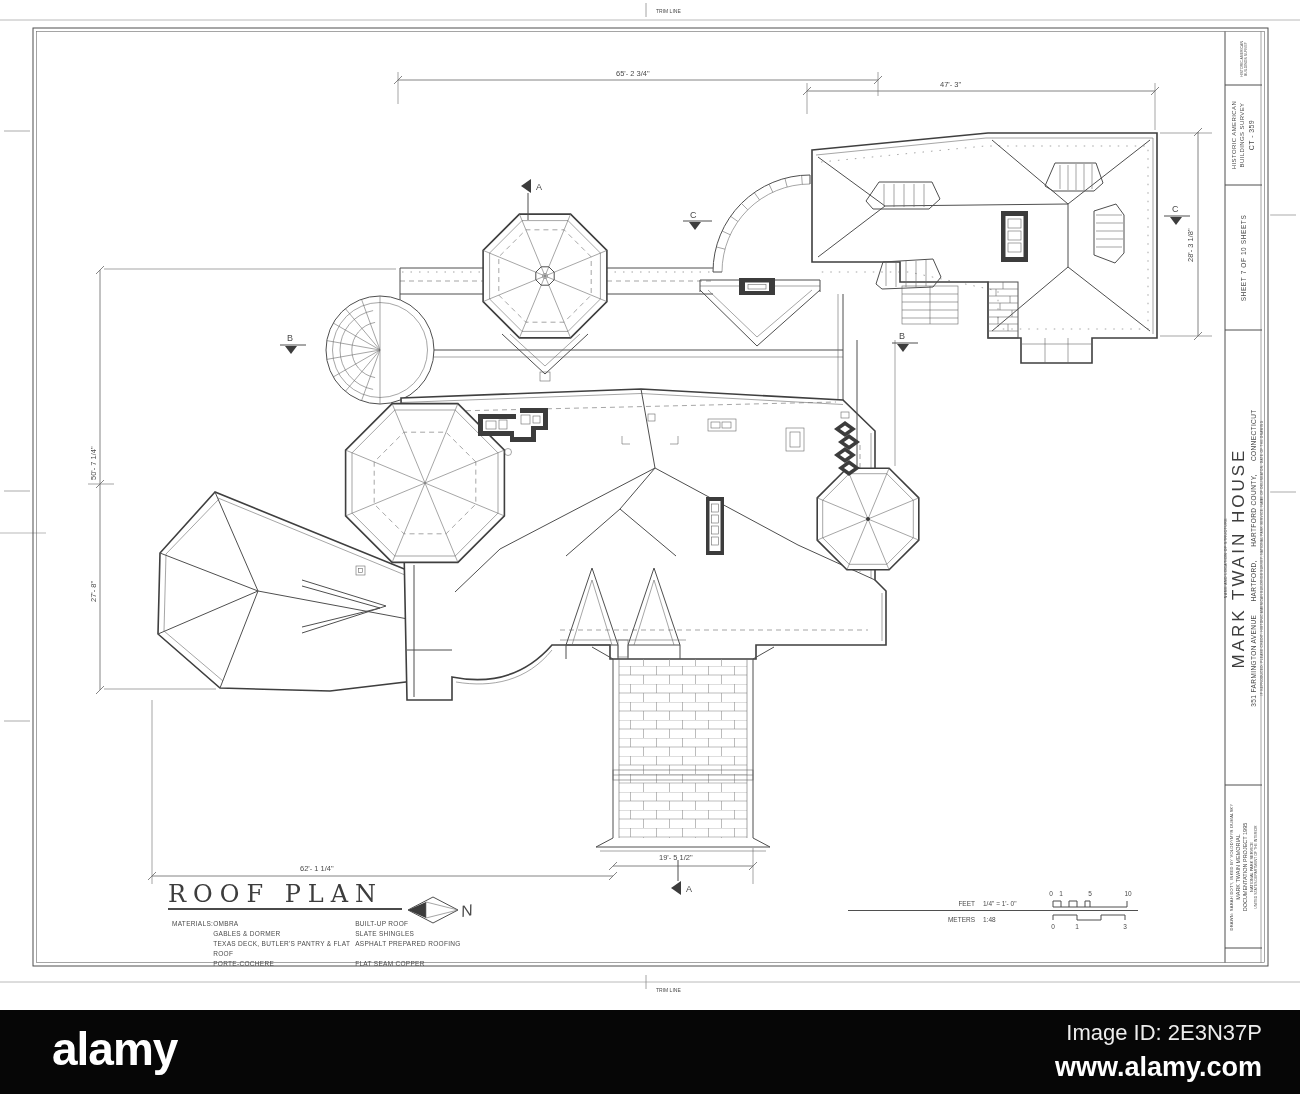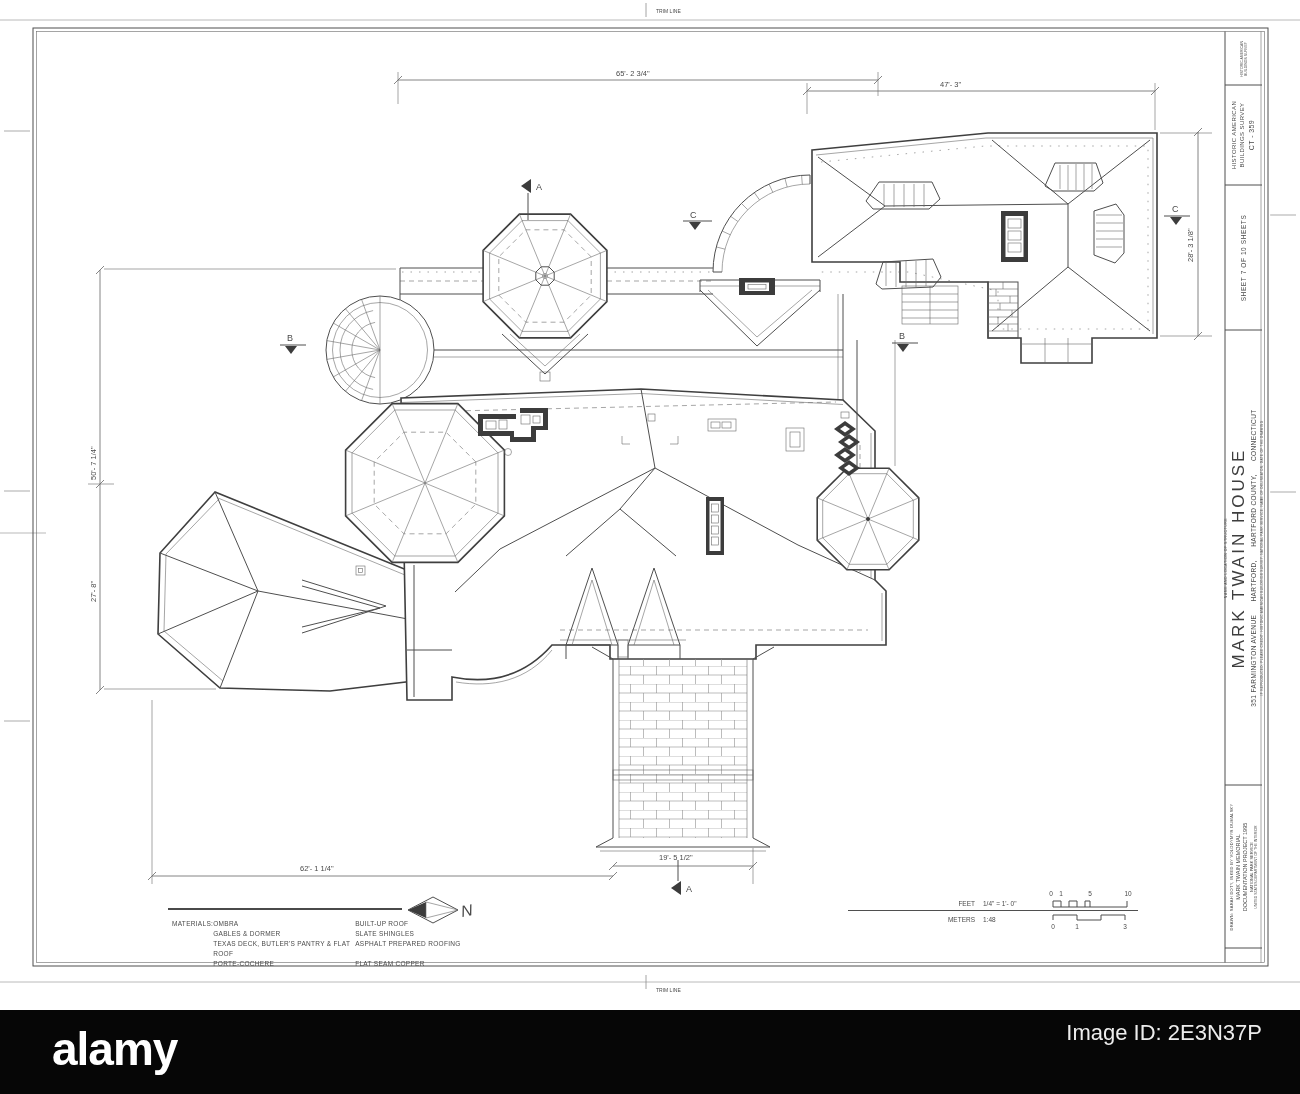--- a/index.html
+++ b/index.html
@@ -439,20 +439,23 @@
     <line class="ln" x1="848" y1="910.5" x2="1138" y2="910.5"></line>
     <text x="975" y="922" text-anchor="end">METERS</text>
     <text x="983" y="922">1:48</text>
     <path class="ln" d="M1053,915H1077V920H1101V915H1125 M1053,915V920 M1125,915V920"></path>
     <text x="1053" y="929" text-anchor="middle">0</text>
     <text x="1077" y="929" text-anchor="middle">1</text>
     <text x="1125" y="929" text-anchor="middle">3</text>
   </g>
 </svg>
 
+<div id="legend">
+  <h1>ROOF PLAN</h1>
+</div>
 <div class="mat">
   <table>
     <tbody>
           <tr>
       <td class="c1">MATERIALS:</td>
       <td class="c2">OMBRA</td>
       <td>BUILT-UP ROOF</td>
     </tr>
     <tr>
       <td></td>
@@ -506,16 +509,17 @@
     <div style="font-size:5.5px;">DOCUMENTATION PROJECT 1995</div>
     <div style="font-size:4px;">NATIONAL PARK SERVICE</div>
     <div style="font-size:3.5px;">UNITED STATES DEPARTMENT OF THE INTERIOR</div>
   </div>
 </div>
 
 <div id="bar">
   <span class="brand">alamy</span>
   <div class="wm-right">
     <div class="id">Image ID: 2E3N37P</div>
+    <div class="url">www.alamy.com</div>
   </div>
 </div>
 
 </div>
 
 </body></html>

